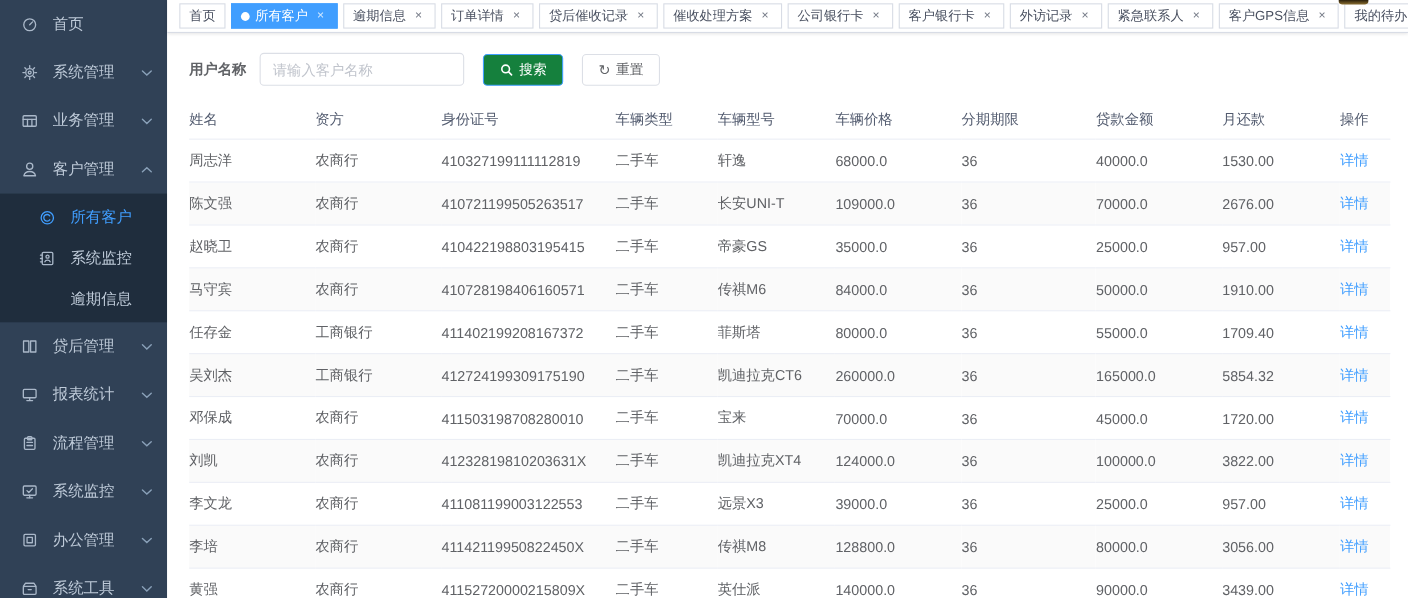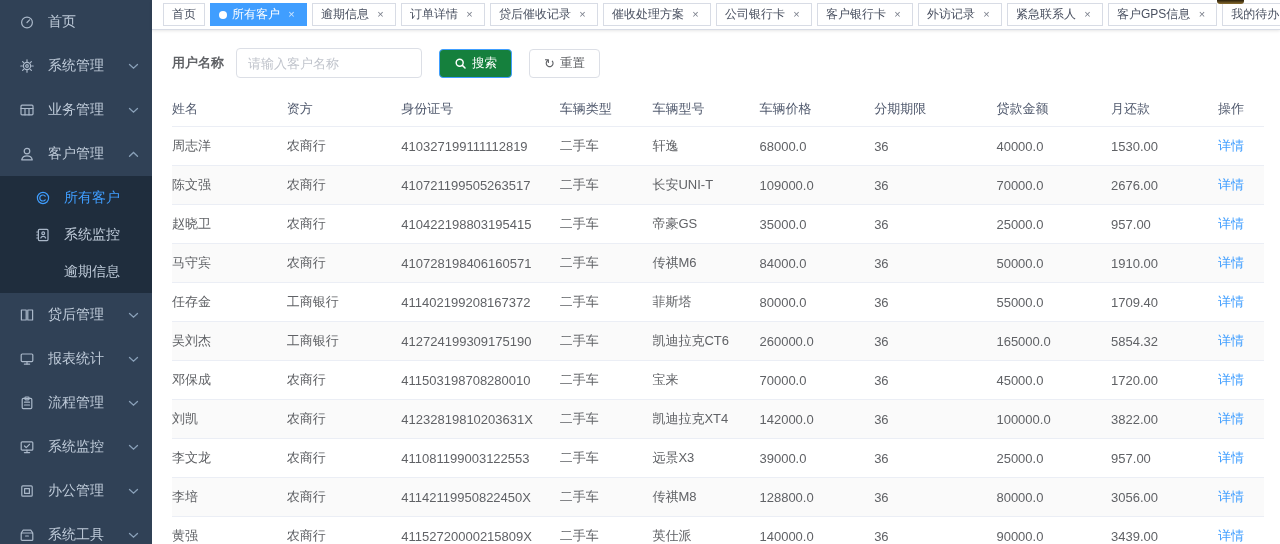--- a/index.html
+++ b/index.html
@@ -424,21 +424,21 @@
               <td>45000.0</td>
               <td>1720.00</td>
               <td class="col-op"><a class="detail-link">详情</a></td>
             </tr>
             <tr>
               <td>刘凯</td>
               <td>农商行</td>
               <td>41232819810203631X</td>
               <td>二手车</td>
               <td>凯迪拉克XT4</td>
-              <td>142000.0</td>
+              <td>124000.0</td>
               <td>36</td>
               <td>100000.0</td>
               <td>3822.00</td>
               <td class="col-op"><a class="detail-link">详情</a></td>
             </tr>
             <tr>
               <td>李文龙</td>
               <td>农商行</td>
               <td>411081199003122553</td>
               <td>二手车</td>

